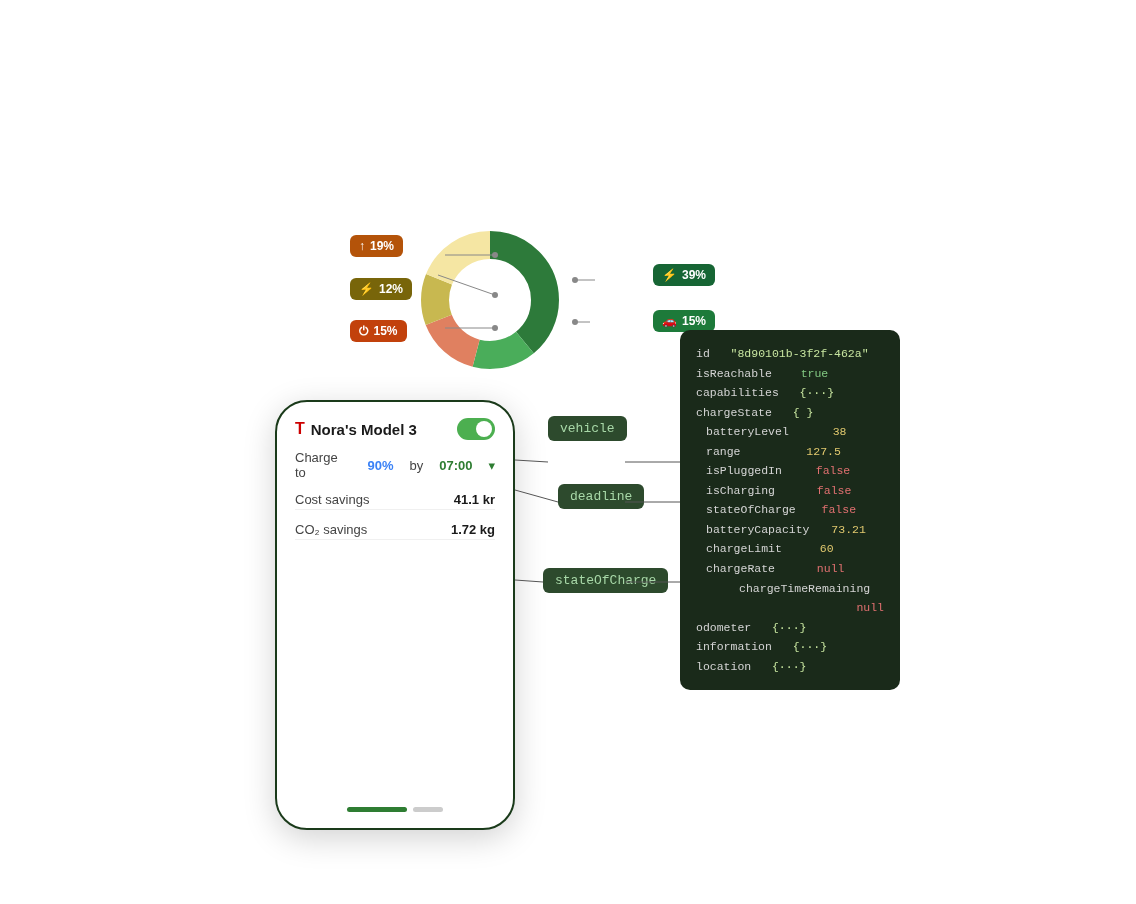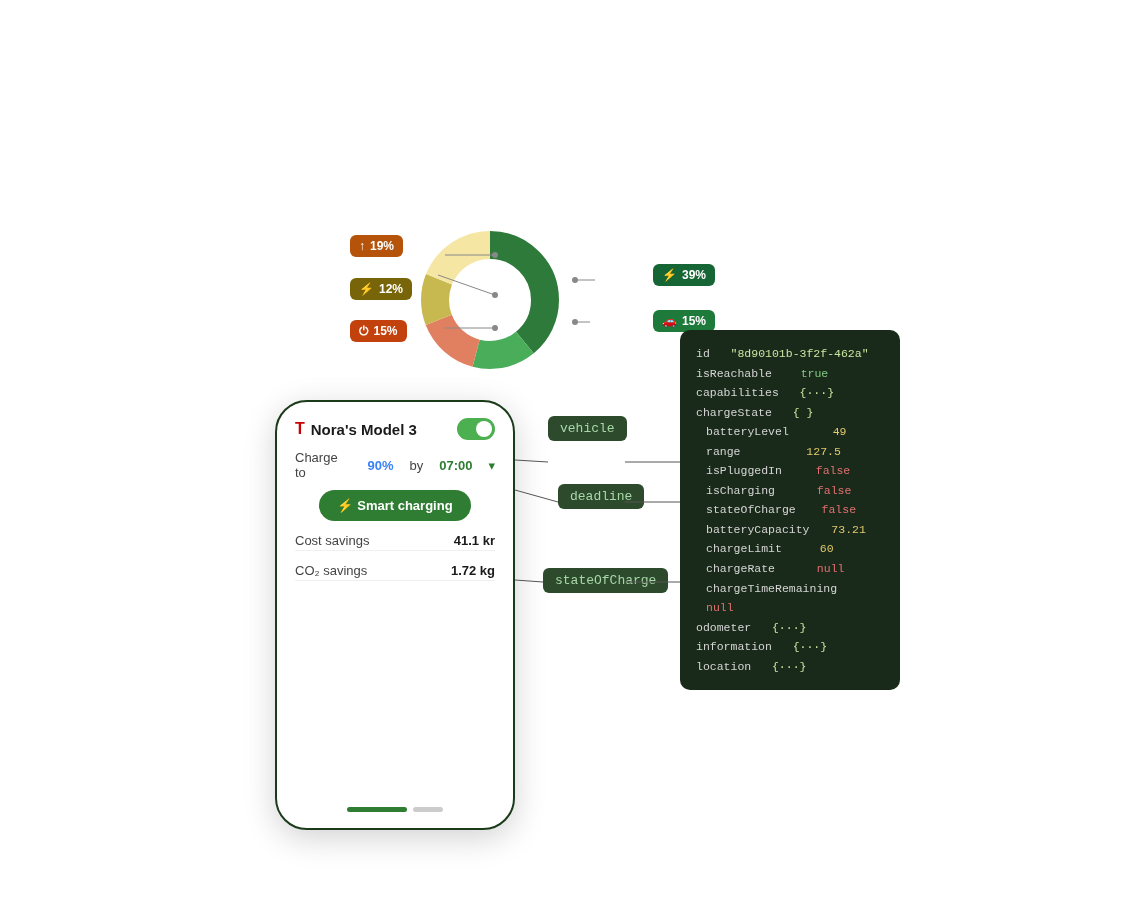--- a/index.html
+++ b/index.html
@@ -297,23 +297,20 @@
 
       <div class="charge-row">
         <span>Charge to</span>
         <span class="charge-pct">90%</span>
         <span>by</span>
         <span class="charge-time">07:00</span>
         <span style="color:#2e7d32;">▾</span>
       </div>
 
 
-      <button class="smart-btn">
-        <span>⚡ Smart charging</span>
-      </button>
 
       <div class="savings-row">
         <span>Cost savings</span>
         <span class="savings-val">41.1 kr</span>
       </div>
       <div class="savings-row">
         <span>CO₂ savings</span>
         <span class="savings-val">1.72 kg</span>
       </div>
 
@@ -364,21 +361,21 @@
       <span class="json-obj">{···}</span>
     </div>
     <div>
       <span class="json-key">chargeState</span>
       <span>&nbsp;</span>
       <span class="json-obj">{ }</span>
     </div>
     <div style="padding-left:10px;">
       <span class="json-key">batteryLevel</span>
       <span style="display:inline-block; width:30px;"></span>
-      <span class="json-number">49</span>
+      <span class="json-number">38</span>
     </div>
     <div style="padding-left:10px;">
       <span class="json-key">range</span>
       <span style="display:inline-block; width:52px;"></span>
       <span class="json-number">127.5</span>
     </div>
     <div style="padding-left:10px;">
       <span class="json-key">isPluggedIn</span>
       <span style="display:inline-block; width:20px;"></span>
       <span class="json-bool-false">false</span>
@@ -401,21 +398,21 @@
     <div style="padding-left:10px;">
       <span class="json-key">chargeLimit</span>
       <span style="display:inline-block; width:24px;"></span>
       <span class="json-number">60</span>
     </div>
     <div style="padding-left:10px;">
       <span class="json-key">chargeRate</span>
       <span style="display:inline-block; width:28px;"></span>
       <span class="json-null">null</span>
     </div>
-    <div style="padding-left:10px;">
+    <div style="padding-left:10px;text-align:right;">
       <span class="json-key">chargeTimeRemaining</span>
       <span>&nbsp;</span>
       <span class="json-null">null</span>
     </div>
     <div>
       <span class="json-key">odometer</span>
       <span>&nbsp;</span>
       <span class="json-obj">{···}</span>
     </div>
     <div>

